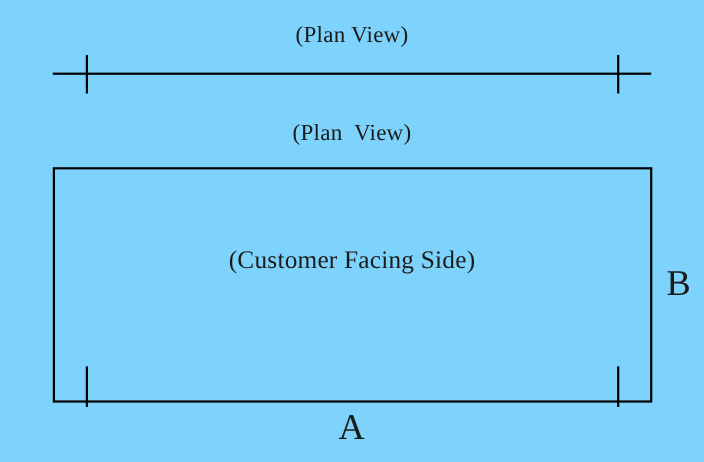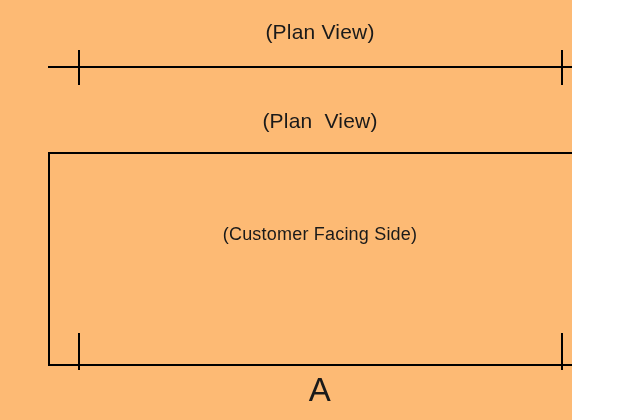--- a/index.html
+++ b/index.html
@@ -3,41 +3,41 @@
 <meta charset="utf-8">
 <title>Technical Drawing</title>
 <style>
   html, body {
     margin: 0;
     padding: 0;
     background: #ffffff;
   }
   #canvas {
     position: relative;
-    width: 572px;
+    width: 640px;
     height: 420px;
-    background: #fdba74;
-    font-family: Liberation Sans, sans-serif;
+    background: #7dd3fc;
+    font-family: Liberation Serif, serif;
     color: #1a1a1a;
     overflow: hidden;
   }
 
   
   .label {
     position: absolute;
     white-space: pre;
     color: #1a1a1a;
     line-height: 1;
   }
   .label-view {
     font-size: 21px;
     letter-spacing: 0.2px;
   }
   .label-face {
-    font-size: 18px;
+    font-size: 23px;
     letter-spacing: 0.2px;
   }
   .label-dim {
     font-size: 33px;
     letter-spacing: 0.5px;
   }
 
   
   .center-x {
     left: 0;

